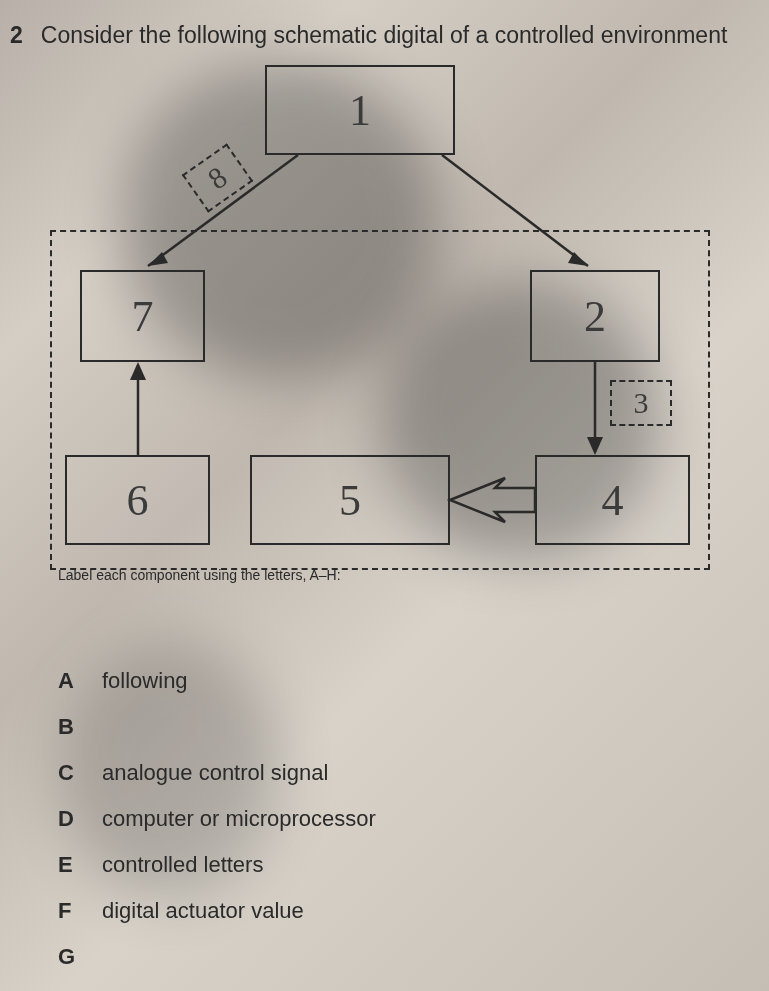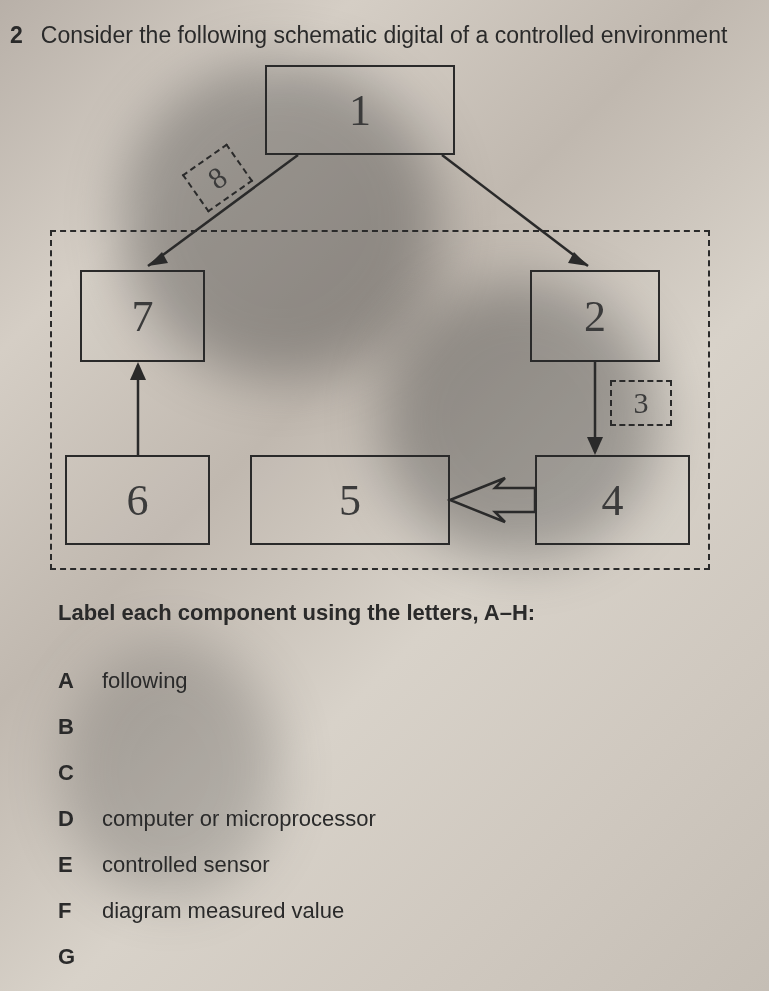--- a/index.html
+++ b/index.html
@@ -44,23 +44,22 @@
   }
   .dashed-container {
     position: absolute;
     border: 2.5px dashed #2a2a2a;
   }
   .arrow-line { stroke: #2a2a2a; stroke-width: 2.5; fill: none; }
   .arrow-head { fill: #2a2a2a; }
   svg.overlay { position: absolute; top: 0; left: 0; width: 100%; height: 100%; overflow: visible; }
   .instruction {
     position: absolute;
-    top: 600px; left: 58px; right: 20px;
-    font-size: 22px;
-    font-weight: bold;
+    top: 567px; left: 58px; right: 20px;
+    font-size: 14px;
   }
   .options {
     position: absolute;
     top: 648px; left: 58px;
     font-size: 22px;
   }
   .opt-row { display: flex; gap: 22px; margin-top: 20px; }
   .opt-letter { font-weight: 700; width: 22px; }
 </style>
 </head>
@@ -137,32 +136,33 @@
 <div class="options">
   <div class="opt-row">
     <span class="opt-letter">A</span>
     <span>following</span>
   </div>
   <div class="opt-row">
     <span class="opt-letter">B</span>
   </div>
   <div class="opt-row">
     <span class="opt-letter">C</span>
+    <span>analogue control signal</span>
   </div>
   <div class="opt-row">
     <span class="opt-letter">D</span>
     <span>computer or microprocessor</span>
   </div>
   <div class="opt-row">
     <span class="opt-letter">E</span>
-    <span>controlled sensor</span>
+    <span>controlled letters</span>
   </div>
   <div class="opt-row">
     <span class="opt-letter">F</span>
-    <span>diagram measured value</span>
+    <span>digital actuator value</span>
   </div>
   <div class="opt-row">
     <span class="opt-letter">G</span>
   </div>
   <div class="opt-row">
     <span class="opt-letter">H</span>
     <span>sensor</span>
   </div>
 </div>
 

